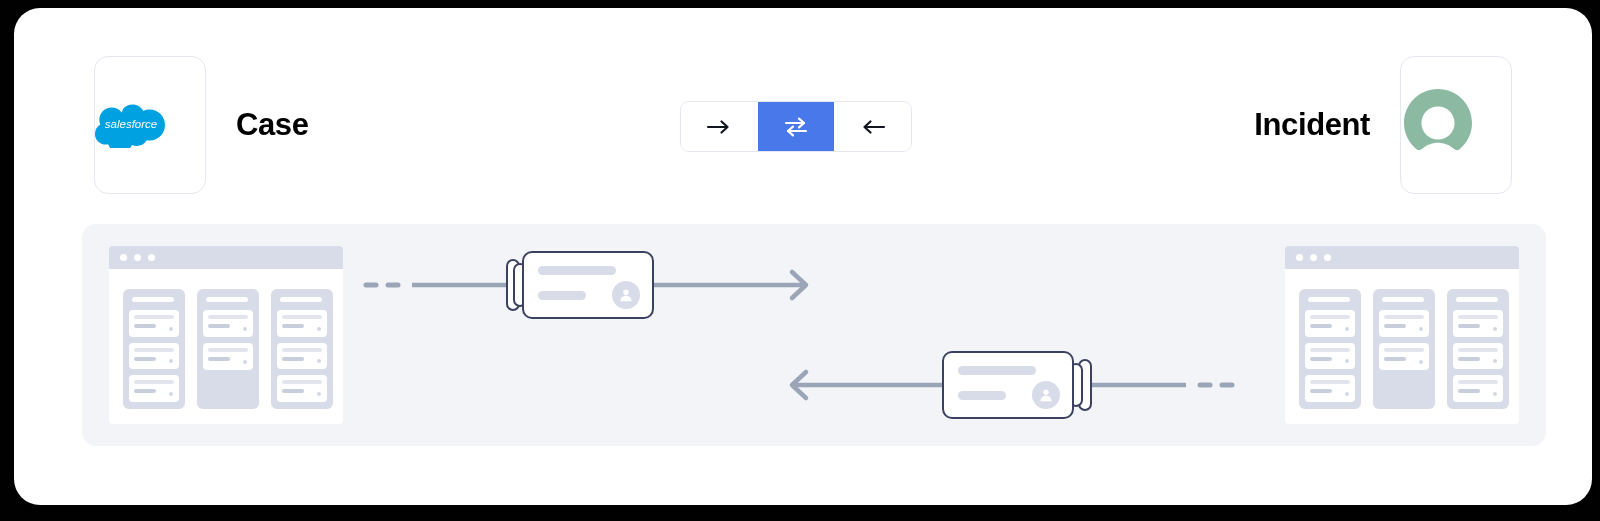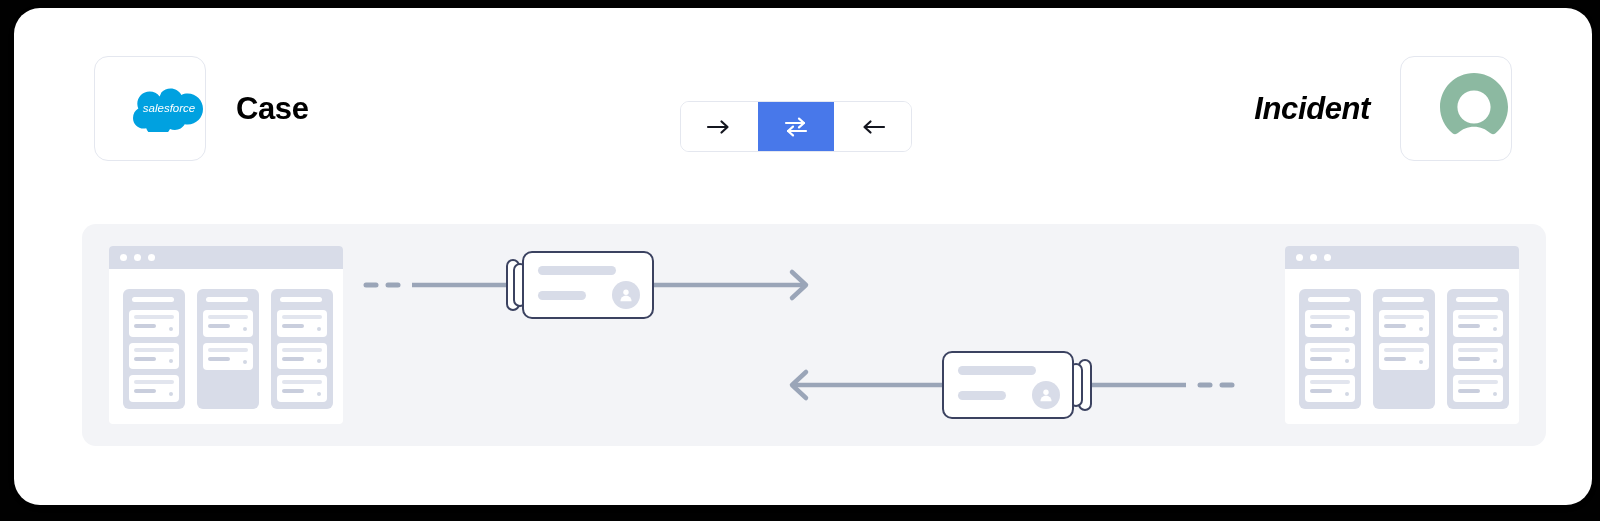--- a/index.html
+++ b/index.html
@@ -41,32 +41,31 @@
     align-items: center;
     gap: 30px;
   }
   .hdr-right {
     position: absolute;
     right: 80px;
     top: 48px;
     display: flex;
     align-items: center;
     gap: 30px;
-    font-style: italic;
   }
 
   .logo-tile {
     width: 112px;
-    height: 105px;
+    height: 138px;
     border: 1.5px solid #e4e7ef;
     border-radius: 14px;
     background: #ffffff;
     display: flex;
     align-items: center;
-    justify-content: flex-end;
+    justify-content: flex-start;
   }
 
   .sys-label {
     font-size: 31px;
     font-weight: bold;
     color: #000000;
     letter-spacing: -0.4px;
     white-space: nowrap;
   }
 

